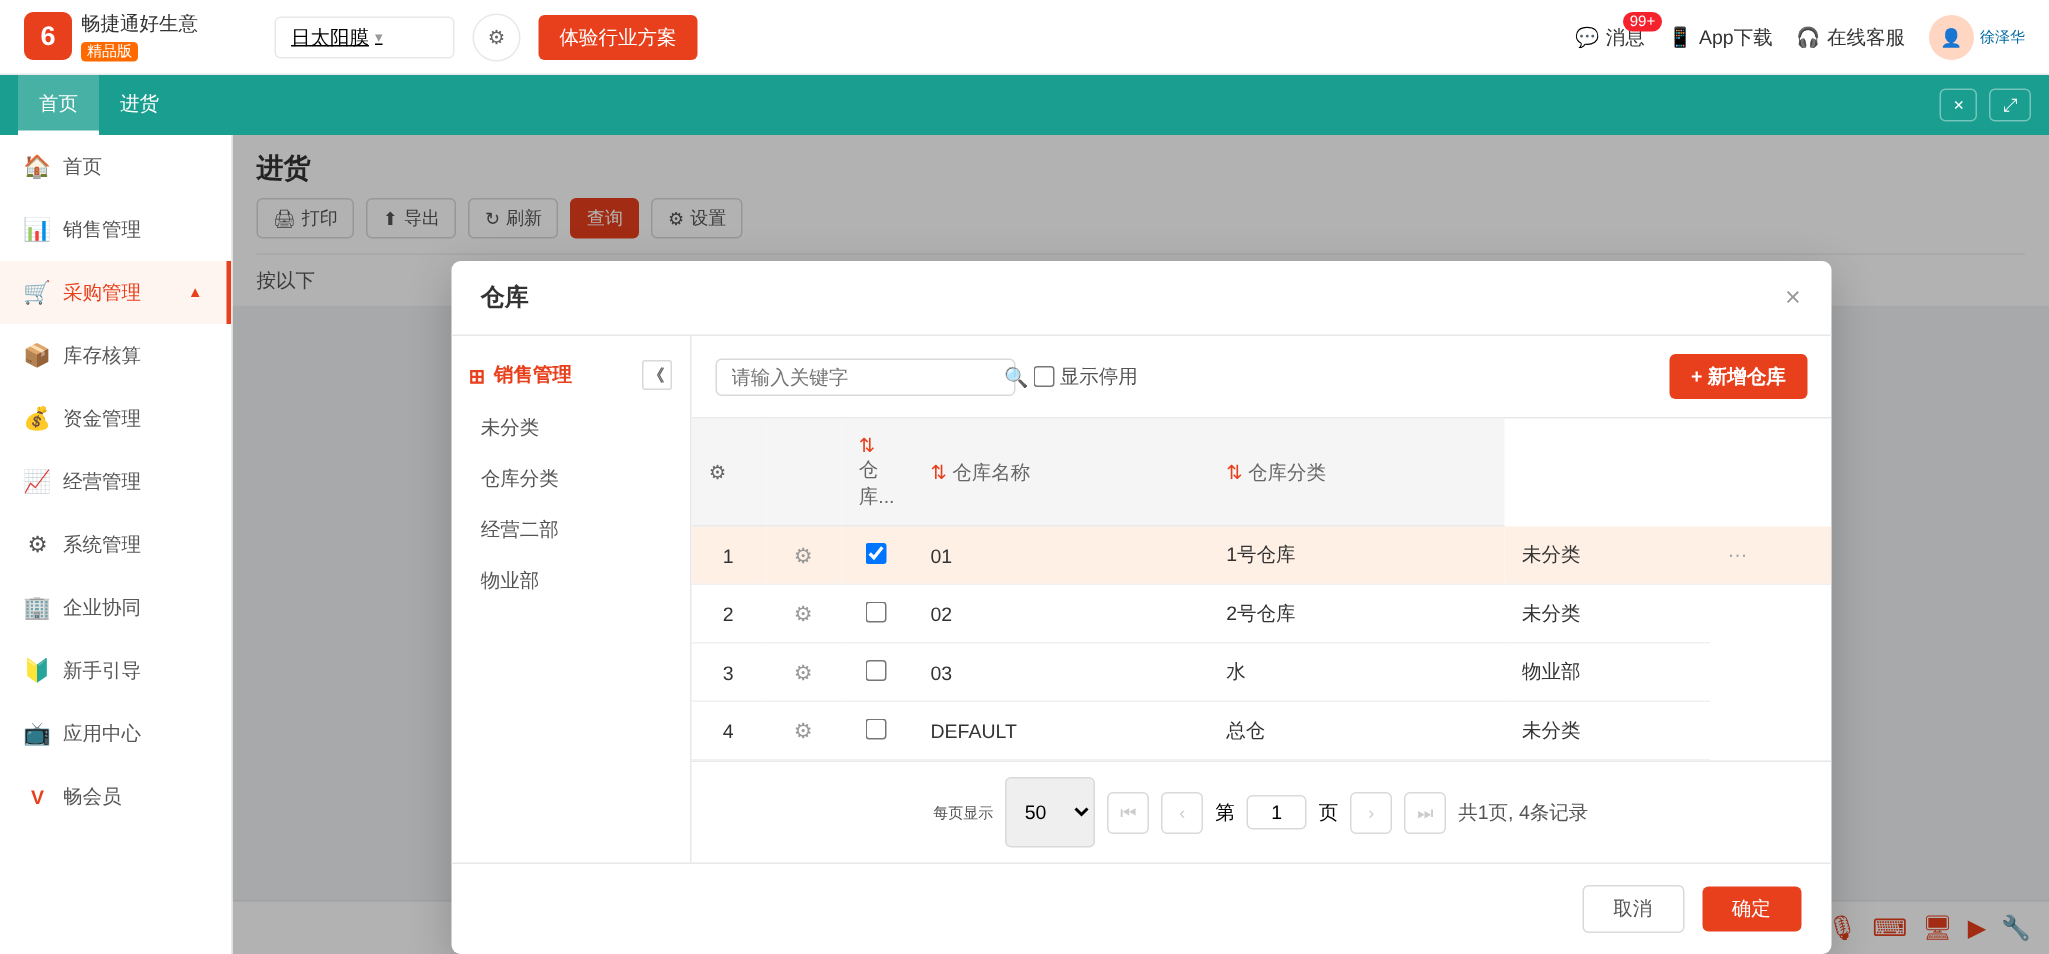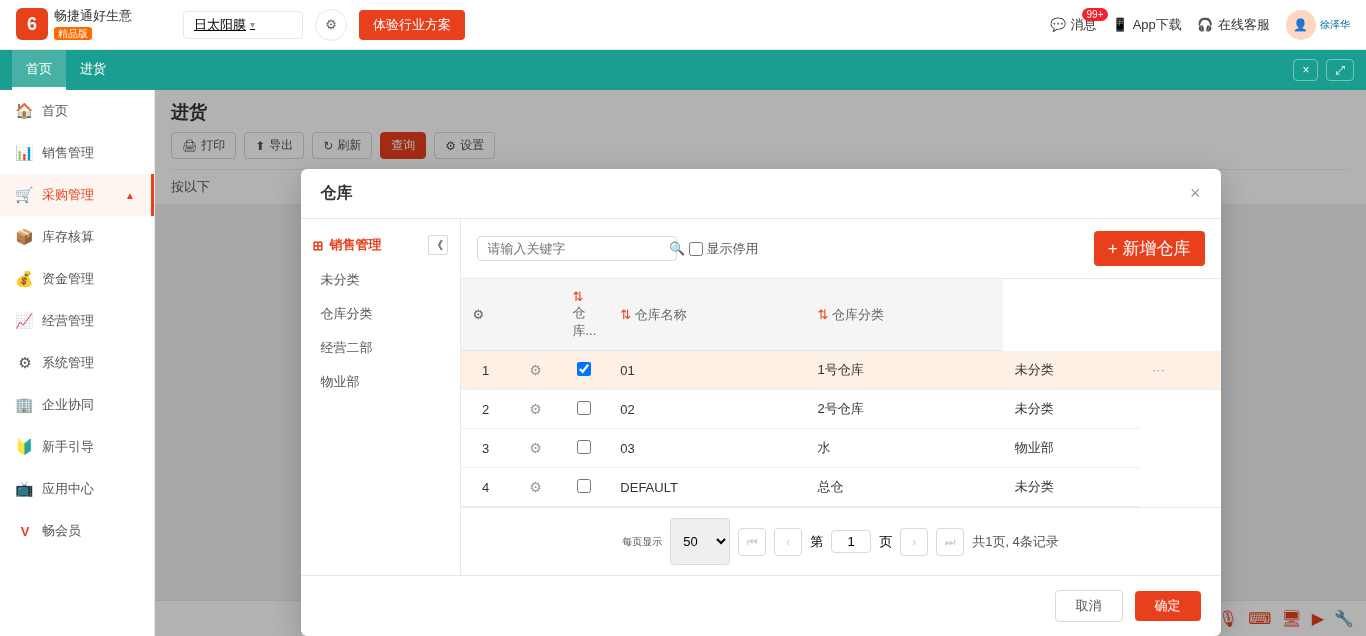--- a/index.html
+++ b/index.html
@@ -56,21 +56,21 @@
     .cat-item { padding: 8px 20px; cursor: pointer; color: #555; font-size: 13px; }
 
     
     .table-area { flex: 1; display: flex; flex-direction: column; overflow: hidden; }
     .table-toolbar { display: flex; align-items: center; gap: 12px; padding: 12px 16px; border-bottom: 1px solid #e8e8e8; }
     .search-input-wrap { display: flex; align-items: center; border: 1px solid #d9d9d9; border-radius: 4px; padding: 4px 10px; width: 200px; gap: 6px; }
     .search-input { border: none; outline: none; font-size: 13px; color: #555; flex: 1; background: transparent; }
     .search-icon { color: #bbb; cursor: pointer; }
     .show-disabled { display: flex; align-items: center; gap: 4px; color: #555; font-size: 13px; }
     .checkbox { width: 14px; height: 14px; }
-    .add-btn { margin-left: auto; background: #e8401c; color: #fff; border: none; border-radius: 4px; padding: 6px 14px; cursor: pointer; font-size: 17px; }
+    .add-btn { margin-left: auto; background: #e8401c; color: #fff; border: none; border-radius: 4px; padding: 6px 14px; cursor: pointer; font-size: 13px; font-weight: bold; }
 
     
     .data-table { width: 100%; border-collapse: collapse; }
     .data-table th { background: #f5f5f5; padding: 10px 12px; text-align: left; font-size: 13px; color: #666; font-weight: normal; border-bottom: 1px solid #e8e8e8; }
     .data-table td { padding: 10px 12px; font-size: 13px; color: #333; border-bottom: 1px solid #f0f0f0; }
     .data-table tr.selected td { background: #fff0e6; }
     .col-num { width: 50px; text-align: center; }
     .col-cb { width: 40px; text-align: center; }
     .col-gear { width: 50px; text-align: center; }
     .row-checkbox { width: 14px; height: 14px; }

